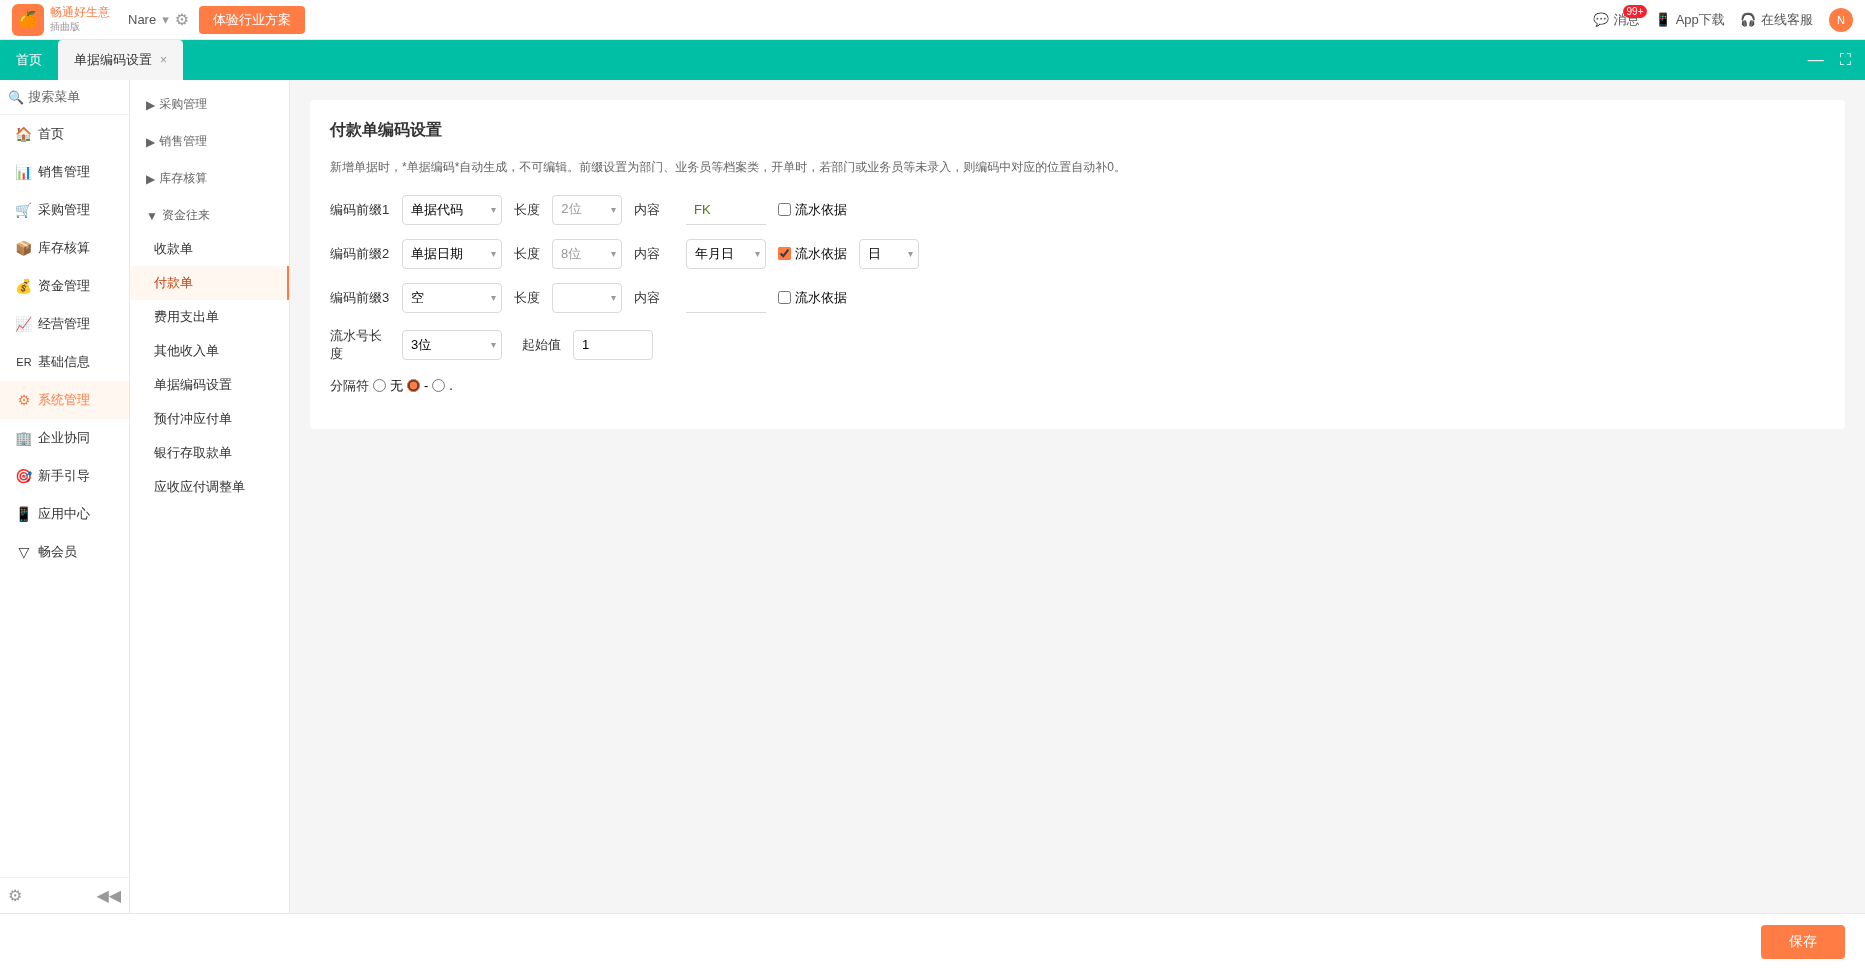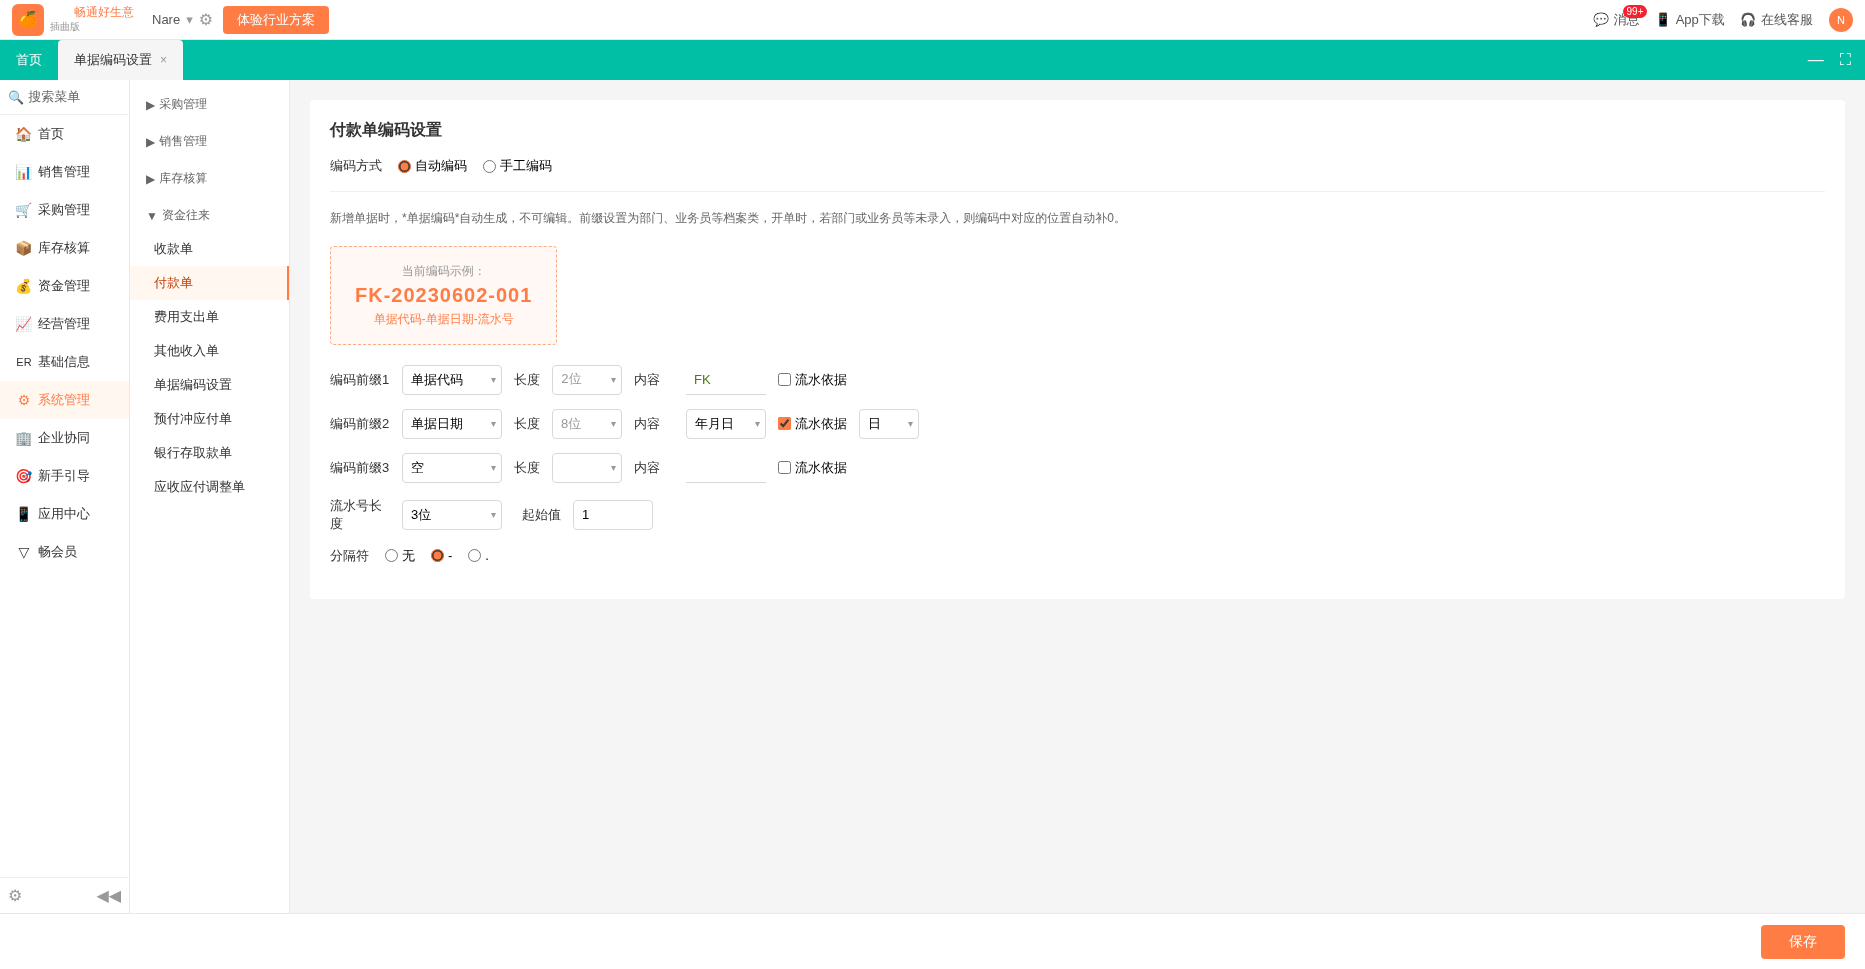--- a/index.html
+++ b/index.html
@@ -3,21 +3,21 @@
   <meta charset="utf-8">
   <style>
     * { box-sizing: border-box; margin: 0; padding: 0; }
     body { font-family: 'Microsoft YaHei', sans-serif; font-size: 13px; background: #f5f5f5; display: flex; flex-direction: column; height: 100vh; overflow: hidden; }
 
     
     .top-bar { height: 40px; background: #fff; border-bottom: 1px solid #e8e8e8; display: flex; align-items: center; padding: 0 12px; justify-content: space-between; flex-shrink: 0; }
     .top-bar-left { display: flex; align-items: center; gap: 10px; }
     .top-bar-logo { display: flex; align-items: center; gap: 6px; }
     .logo-icon { width: 32px; height: 32px; background: #ff7d45; border-radius: 6px; display: flex; align-items: center; justify-content: center; color: white; font-size: 16px; }
-    .logo-text { font-size: 12px; color: #ff7d45; line-height: 1.2; margin-left: 24px; }
+    .logo-text { font-size: 12px; color: #ff7d45; line-height: 1.2; }
     .logo-badge { font-size: 10px; color: #999; }
     .btn-industry { background: #ff7d45; color: white; border: none; border-radius: 4px; padding: 5px 14px; cursor: pointer; font-size: 13px; }
     .top-bar-right { display: flex; align-items: center; gap: 16px; color: #555; font-size: 13px; }
     .top-right-item { display: flex; align-items: center; gap: 4px; cursor: pointer; position: relative; }
     .badge { background: #f5222d; color: white; font-size: 10px; border-radius: 8px; padding: 1px 4px; position: absolute; top: -6px; right: -8px; }
 
     
     .nav-tabs { height: 40px; background: #00bfa5; display: flex; align-items: center; padding: 0 0; flex-shrink: 0; }
     .nav-tab { padding: 0 16px; height: 40px; display: flex; align-items: center; cursor: pointer; color: white; font-size: 13px; gap: 4px; }
     .nav-tab.active { background: #f5f5f5; color: #333; border-radius: 4px 4px 0 0; }
@@ -74,21 +74,21 @@
     .length-label { color: #333; font-size: 13px; }
     .content-label { color: #333; font-size: 13px; width: 40px; flex-shrink: 0; }
     .watermark-check { display: flex; align-items: center; gap: 4px; }
     .watermark-check input[type="checkbox"] { accent-color: #ff7d45; }
     .watermark-select { height: 30px; border: 1px solid #d9d9d9; border-radius: 4px; padding: 0 8px; font-size: 13px; min-width: 60px; background: white; }
     .select-wrapper { position: relative; display: inline-flex; align-items: center; }
     .select-wrapper select { appearance: none; padding-right: 24px; }
     .select-arrow { position: absolute; right: 6px; pointer-events: none; color: #999; font-size: 10px; }
 
     
-    .separator-row { display: flex; align-items: center; gap: 16px; margin-bottom: 14px; }
+    .separator-row { display: flex; align-items: center; gap: 4px; margin-bottom: 14px; }
     .sep-label { color: #333; font-size: 13px; }
 
     
     .footer-bar { height: 56px; background: #fff; border-top: 1px solid #e8e8e8; display: flex; align-items: center; justify-content: flex-end; padding: 0 20px; flex-shrink: 0; }
     .btn-save { background: #ff7d45; color: white; border: none; border-radius: 4px; padding: 8px 28px; font-size: 14px; cursor: pointer; }
   </style>
 </head>
 <body>
 
 <div class="top-bar">
@@ -235,43 +235,25 @@
       <div class="sub-item">银行存取款单</div>
       <div class="sub-item">应收应付调整单</div>
     </div>
   </div>
 
   <div class="content">
     <div class="card">
       <div class="page-title">付款单编码设置</div>
 
       
-      <div class="encoding-method">
-        <span class="encoding-label">编码方式</span>
-        <div class="radio-group">
-          <label class="radio-item">
-            <input type="radio" name="encoding" checked="" style="">
-            <span>自动编码</span>
-          </label>
-          <label class="radio-item">
-            <input type="radio" name="encoding" style="">
-            <span>手工编码</span>
-          </label>
-        </div>
-      </div>
 
       
       <div class="hint-text">新增单据时，*单据编码*自动生成，不可编辑。前缀设置为部门、业务员等档案类，开单时，若部门或业务员等未录入，则编码中对应的位置自动补0。</div>
 
       
-      <div class="preview-box">
-        <div class="preview-label">当前编码示例：</div>
-        <div class="preview-code">FK-20230602-001</div>
-        <div class="preview-desc">单据代码-单据日期-流水号</div>
-      </div>
 
       
 
       
       <div class="form-row">
         <span class="form-label">编码前缀1</span>
         <div class="select-wrapper">
           <select class="form-select">
             <option>单据代码</option>
           </select>

